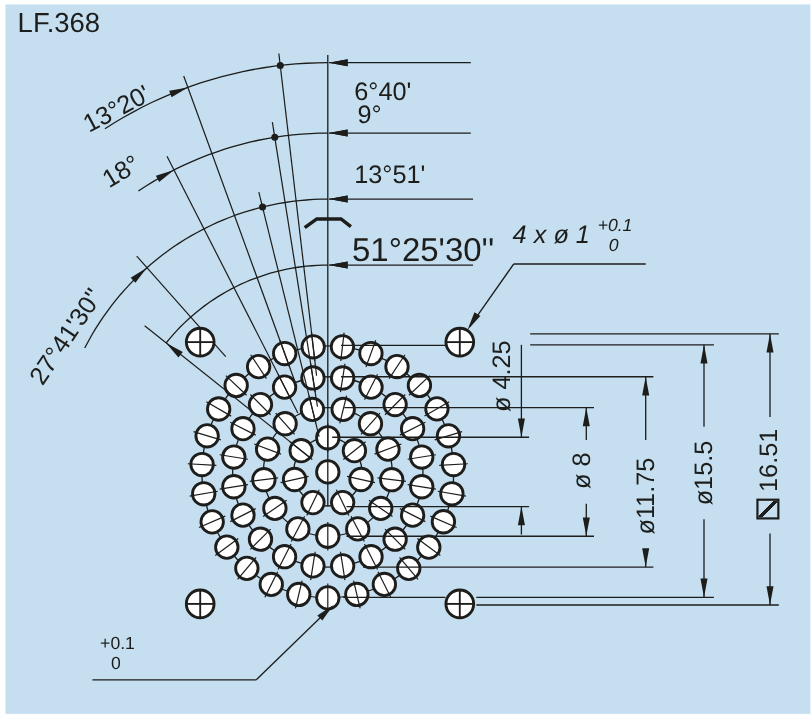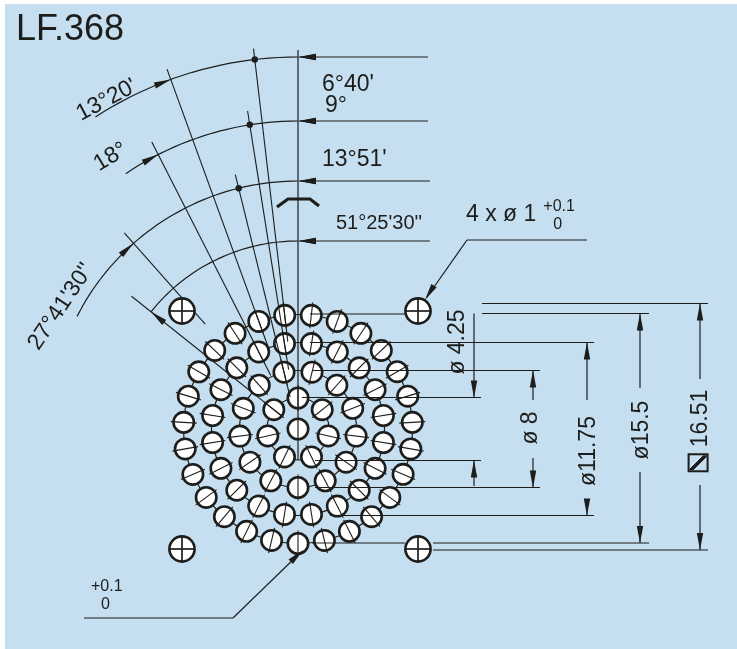--- a/index.html
+++ b/index.html
@@ -264,40 +264,40 @@
         <line x1="467" y1="240" x2="427" y2="297" stroke="#1d1d1b" stroke-width="1.2"></line>
         <polygon points="425,300 431.3,283.9 436.7,287.3" fill="#1d1d1b"></polygon>
       </g>
       <g>
         <line x1="84" y1="618" x2="233" y2="618" stroke="#1d1d1b" stroke-width="1.2"></line>
         <line x1="233" y1="618" x2="300" y2="553" stroke="#1d1d1b" stroke-width="1.2"></line>
         <polygon points="303,550 293.0,564.1 288.5,559.5" fill="#1d1d1b"></polygon>
       </g>
     </svg>
 
-  <div class="title-lbl" id="titleLbl" style="left: 16px; top: 7px; font-size: 36px;">LF.368</div>
-
-  <div class="note" id="note4" style="left: 466px; top: 200px; font-size: 23px;">
+  <div class="title-lbl" id="titleLbl" style="left: 16px; top: 7px; font-size: 25px;">LF.368</div>
+
+  <div class="note" id="note4" style="left: 466px; top: 200px; font-size: 23px; font-style: italic;">
     <span class="main">4 x ø 1</span>
     <span class="tol">
       <span class="tol-up" style="font-size: 16px;">+0.1</span>
       <span class="tol-dn" style="font-size: 16px;">0</span>
     </span>
   </div>
 
   <div class="note" id="note68" style="left: 84px; top: 580px; font-size: 23px;">
     <span class="tol">
       <span class="tol-up" style="font-size: 16px;">+0.1</span>
       <span class="tol-dn" style="font-size: 16px;">0</span>
     </span>
   </div>
 <div class="lbl" style="font-size: 23px; left: 322px; top: 27px; margin-top: 44px;"><span>6°40'</span></div>
     <div class="lbl" style="font-size: 23px; left: 325px; top: 92px;"><span>9°</span></div>
     <div class="lbl" style="font-size: 23px; left: 322px; top: 146px;"><span>13°51'</span></div>
-    <div class="lbl" style="font-size: 20px; left: 336px; top: 212px;"><span>51°25'30''</span></div>
+    <div class="lbl" style="font-size: 30px; left: 320px; top: 212px;"><span>51°25'30''</span></div>
     <div class="lbl rot" style="font-size: 23px; left: 106px; top: 99px; transform: translate(-50%, -50%) rotate(-28deg);"><span>13°20'</span></div>
     <div class="lbl rot" style="font-size: 23px; left: 110px; top: 156px; transform: translate(-50%, -50%) rotate(-31deg);"><span>18°</span></div>
     <div class="lbl rot" style="font-size: 23px; left: 60px; top: 306px; transform: translate(-50%, -50%) rotate(-56deg);"><span>27°41'30''</span></div>
     <div class="lbl rot" style="font-size: 23px; left: 456px; top: 342px; transform: translate(-50%, -50%) rotate(-90deg);"><span>ø 4.25</span></div>
     <div class="lbl rot" style="font-size: 23px; left: 529px; top: 428px; transform: translate(-50%, -50%) rotate(-90deg);"><span>ø 8</span></div>
     <div class="lbl rot" style="font-size: 23px; left: 587px; top: 451px; transform: translate(-50%, -50%) rotate(-90deg);"><span>ø11.75</span></div>
     <div class="lbl rot" style="font-size: 23px; left: 640px; top: 430px; transform: translate(-50%, -50%) rotate(-90deg);"><span>ø15.5</span></div>
     <div class="lbl rot" style="font-size: 23px; left: 699px; top: 431px; transform: translate(-50%, -50%) rotate(-90deg);"><span class="sqsym"></span><span>16.51</span></div>
   </div>
 

